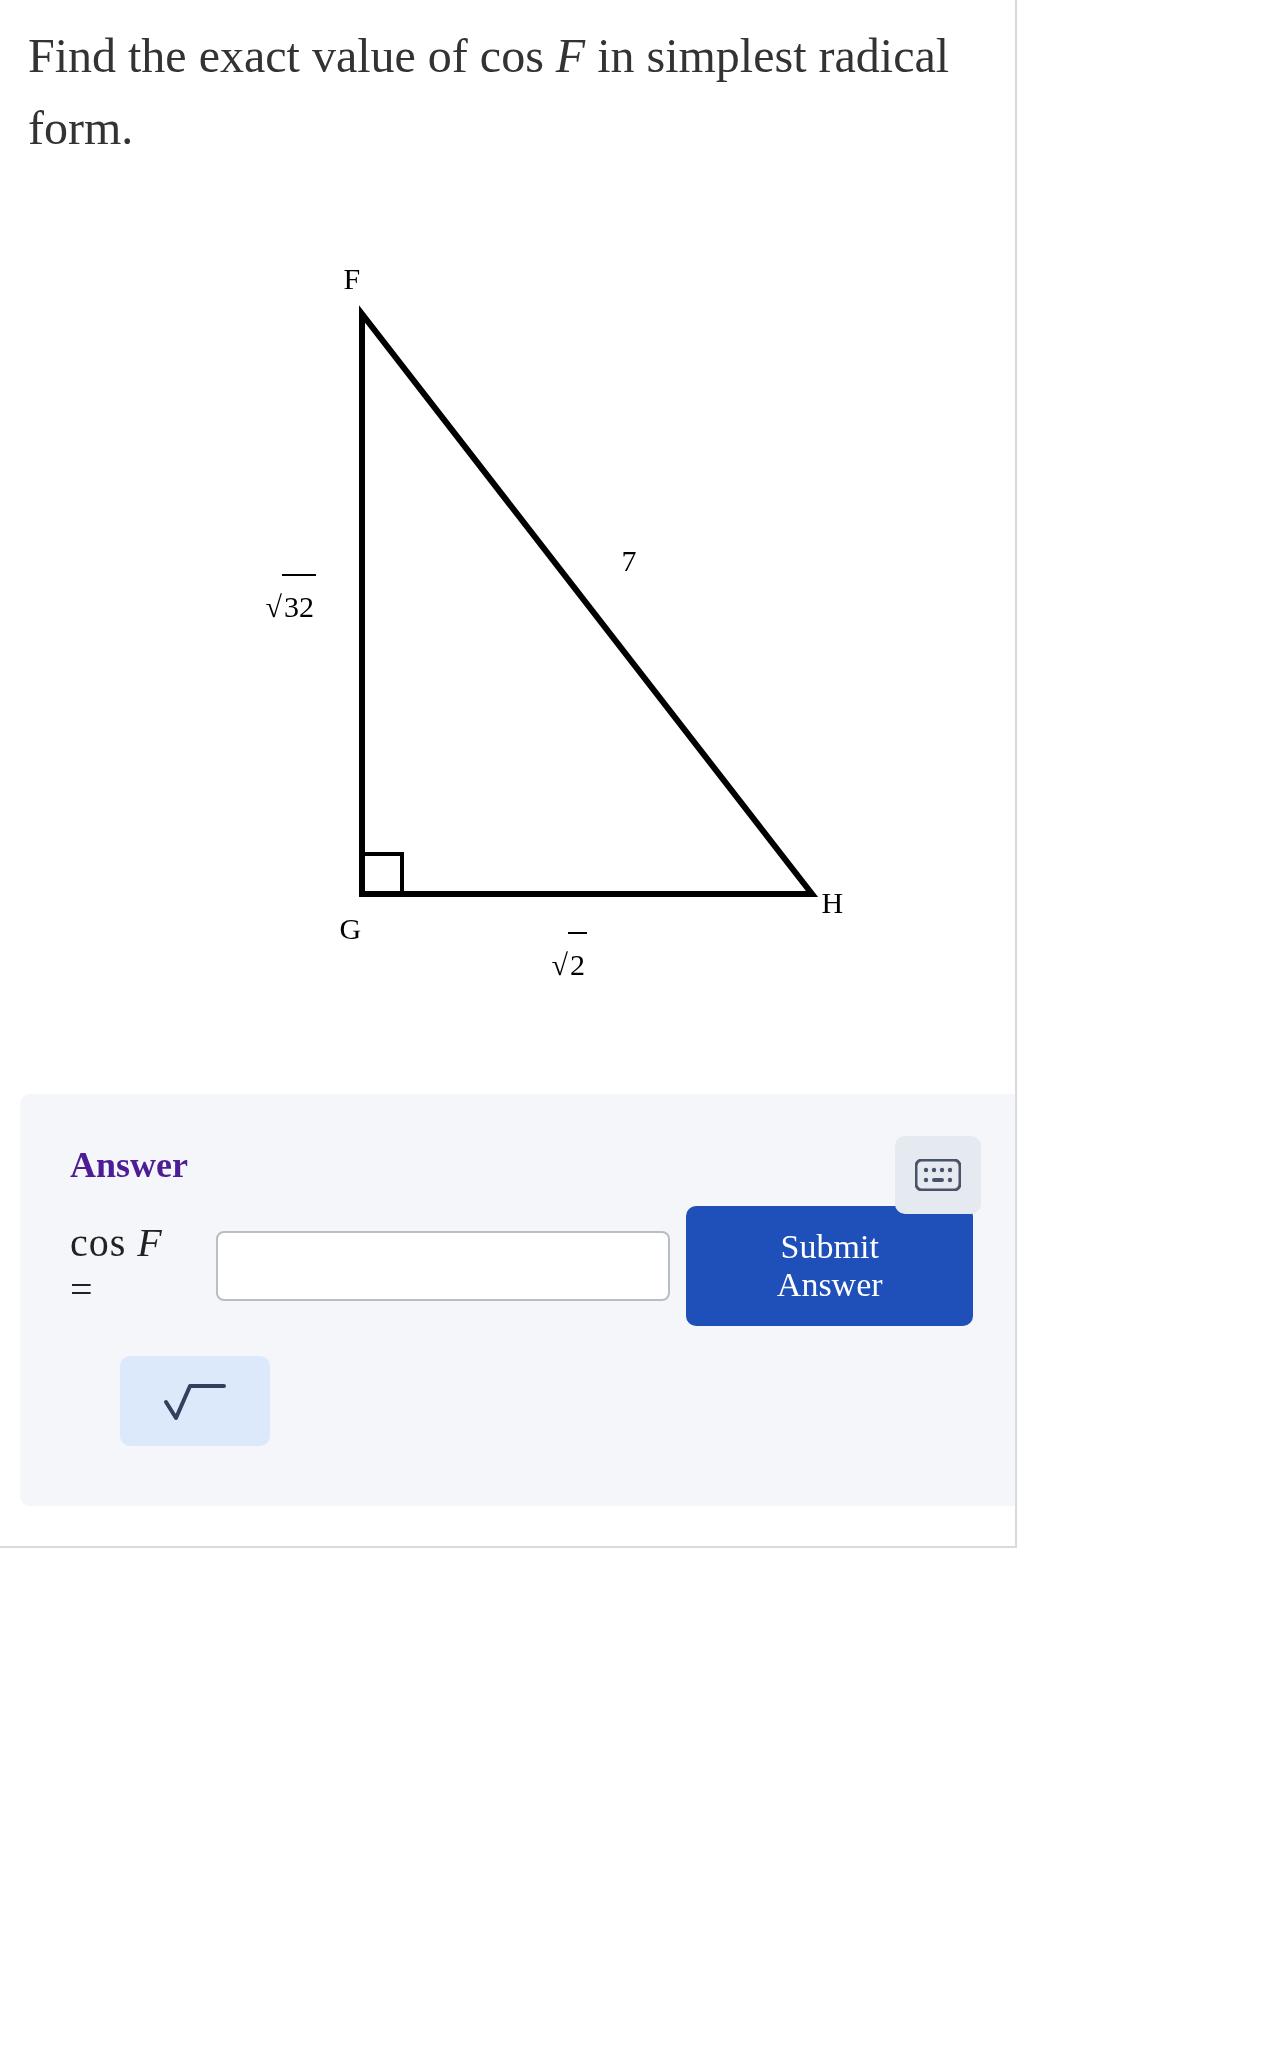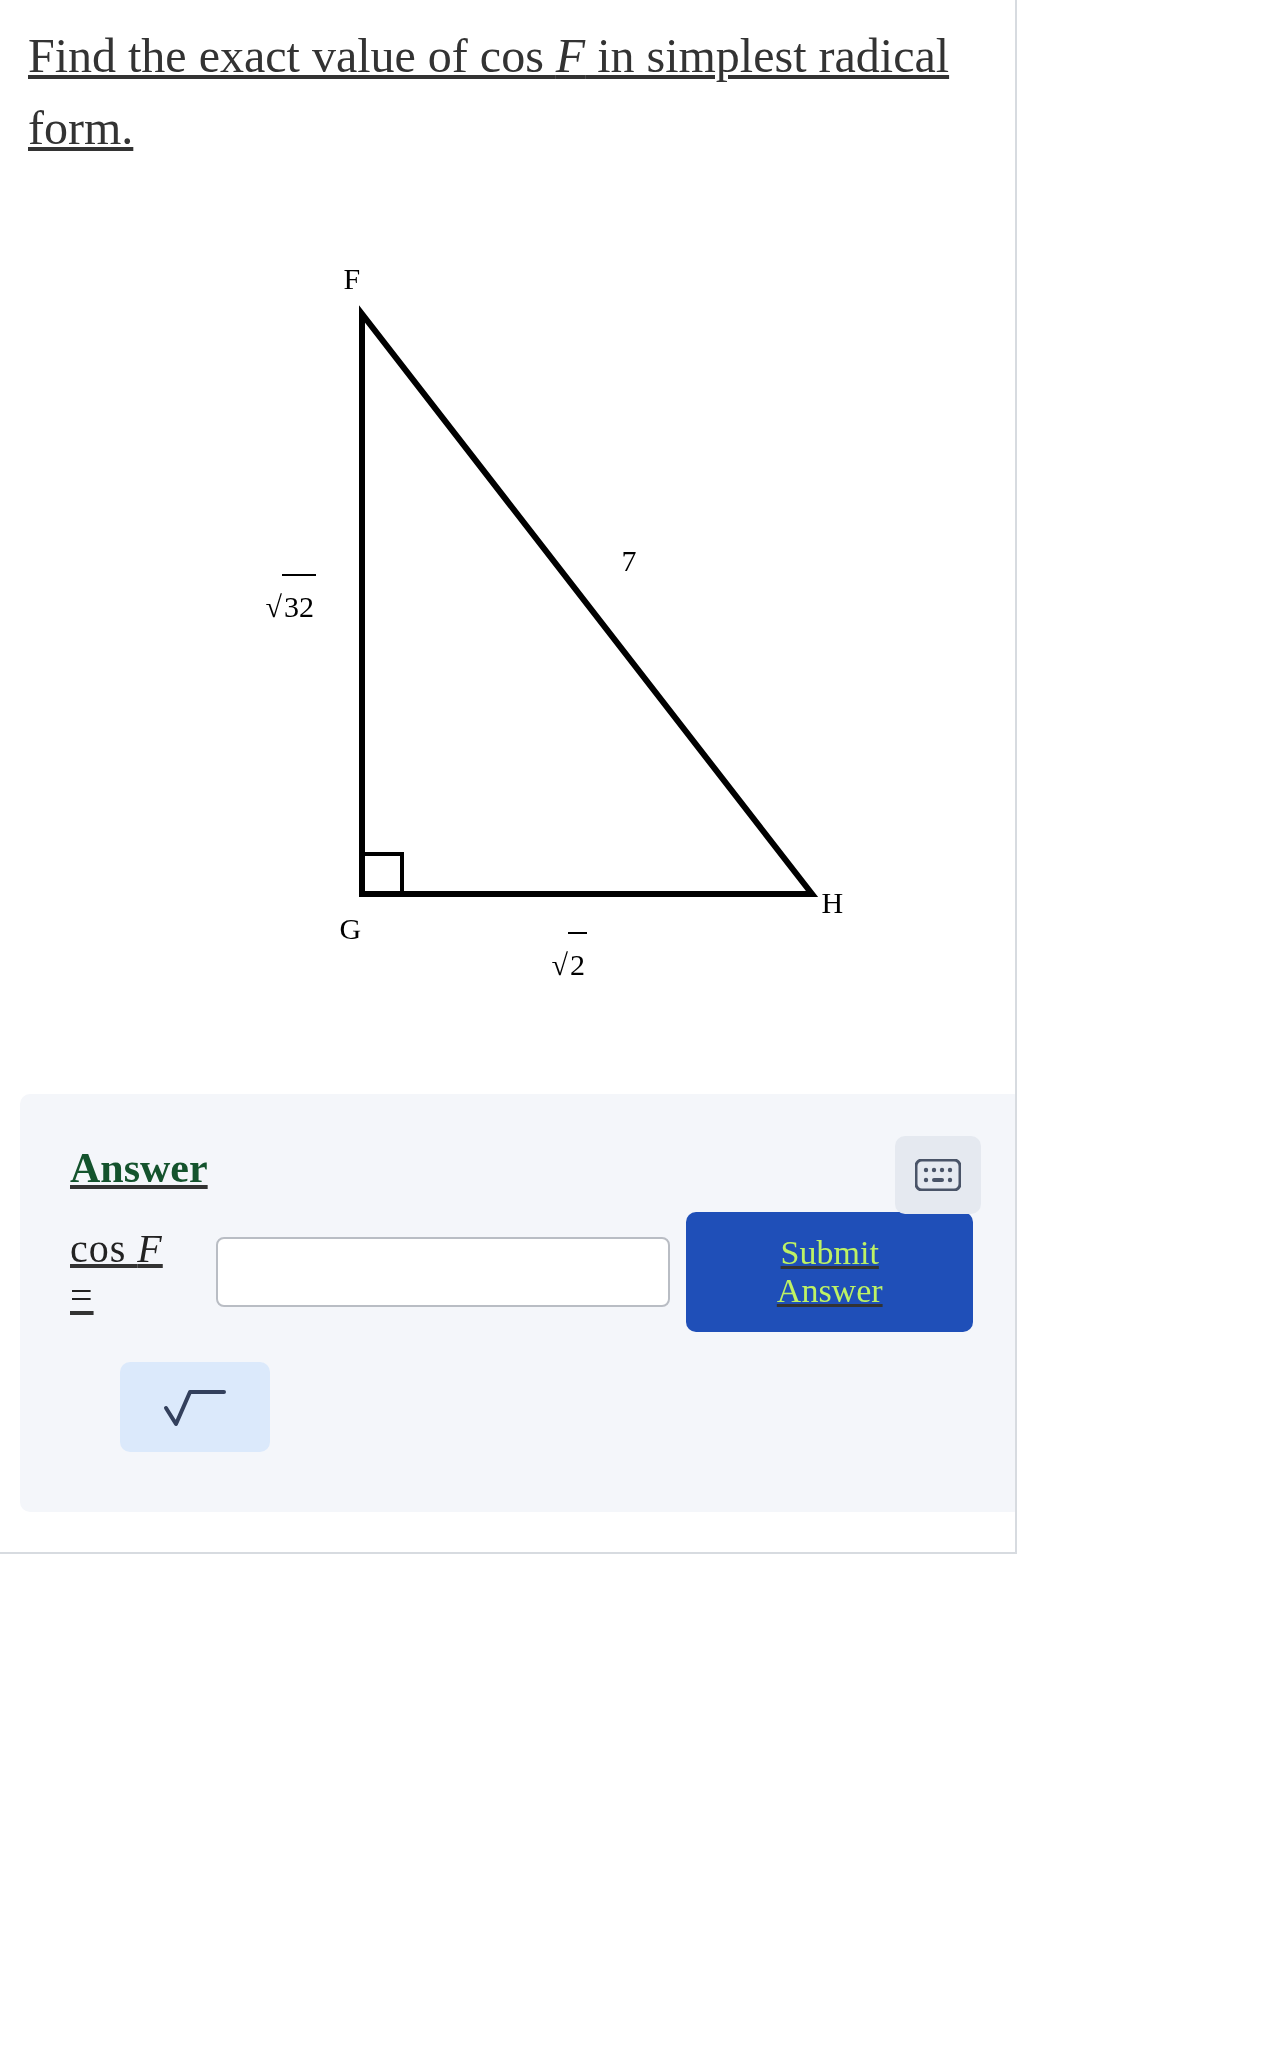--- a/index.html
+++ b/index.html
@@ -5,21 +5,20 @@
   * { box-sizing: border-box; margin: 0; padding: 0; }
   body {
     font-family: Georgia, 'Times New Roman', serif;
     background: #ffffff;
     width: 1287px;
     color: #333;
   }
   .page {
     position: relative;
     width: 1043px;
-    text-decoration: underline;
   }
   .question {
     padding: 20px 28px 10px 28px;
     font-size: 48px;
     line-height: 1.5;
     color: #333333;
   }
   .math-it { font-style: italic; font-family: Georgia, serif; }
   .diagram-wrap {
     width: 100%;
@@ -42,22 +41,22 @@
   .answer-panel {
     margin: 0 20px 20px 20px;
     background: #f4f6fa;
     border-radius: 10px;
     padding: 50px 50px 60px 50px;
     position: relative;
   }
   .answer-title {
     font-family: Georgia, serif;
     font-weight: bold;
-    font-size: 42px;
-    color: #14532d;
+    font-size: 36px;
+    color: #4c1d95;
     margin-bottom: 20px;
   }
   .attempt {
     font-family: Georgia, serif;
     font-size: 34px;
     color: #7a8698;
     margin-bottom: 90px;
   }
   .input-row {
     display: flex;
@@ -77,21 +76,21 @@
     border: 2px solid #b9bdc4;
     border-radius: 8px;
     background: #fff;
     font-size: 32px;
     padding: 0 14px;
     font-family: Georgia, serif;
   }
   .submit-btn {
     margin-left: auto;
     background: #1f4fb8;
-    color: #bef264;
+    color: #ffffff;
     font-family: Georgia, serif;
     font-size: 34px;
     border: none;
     border-radius: 10px;
     padding: 22px 44px;
     cursor: pointer;
   }
   .keyboard-btn {
     position: absolute;
     top: 42px;

